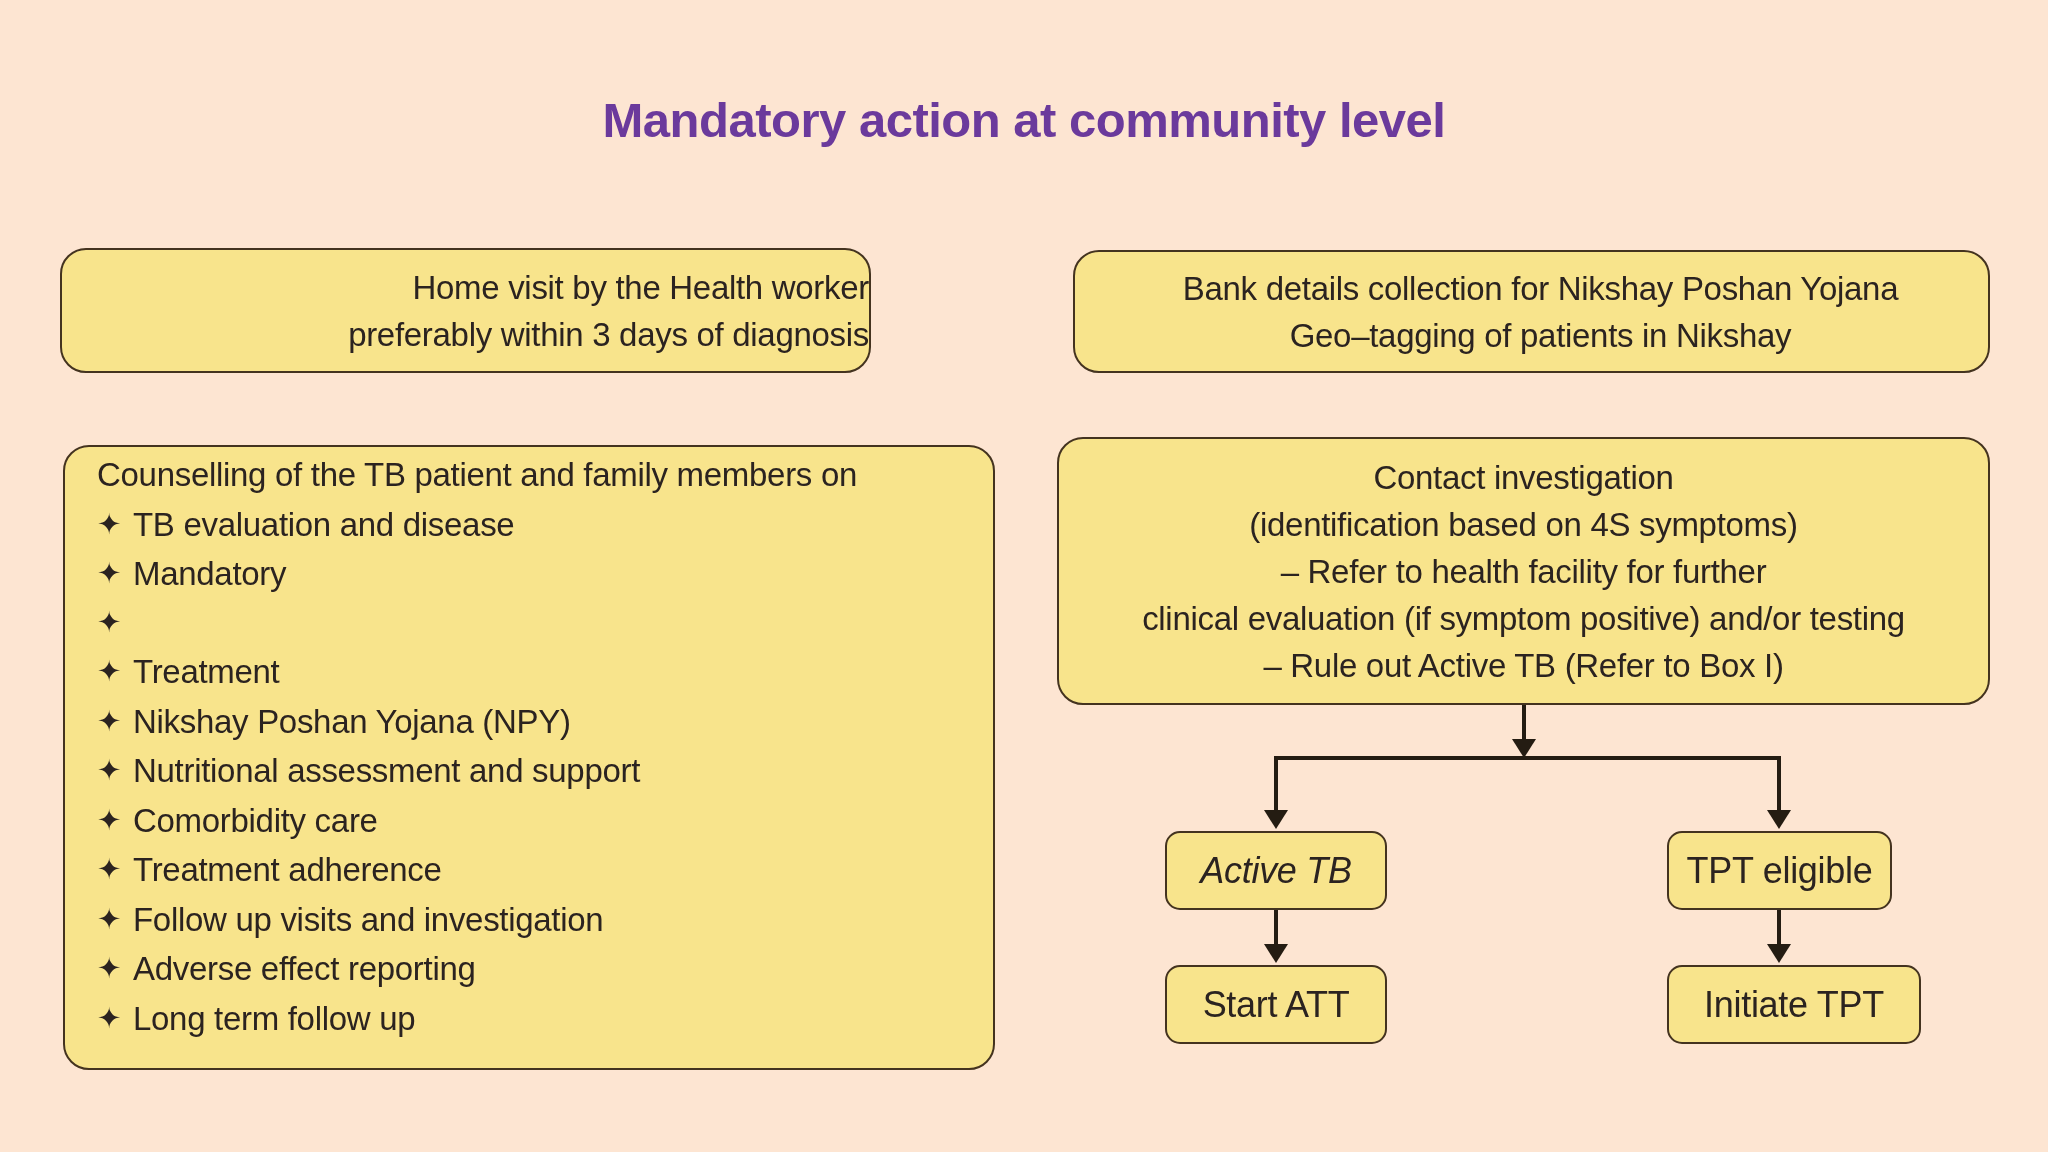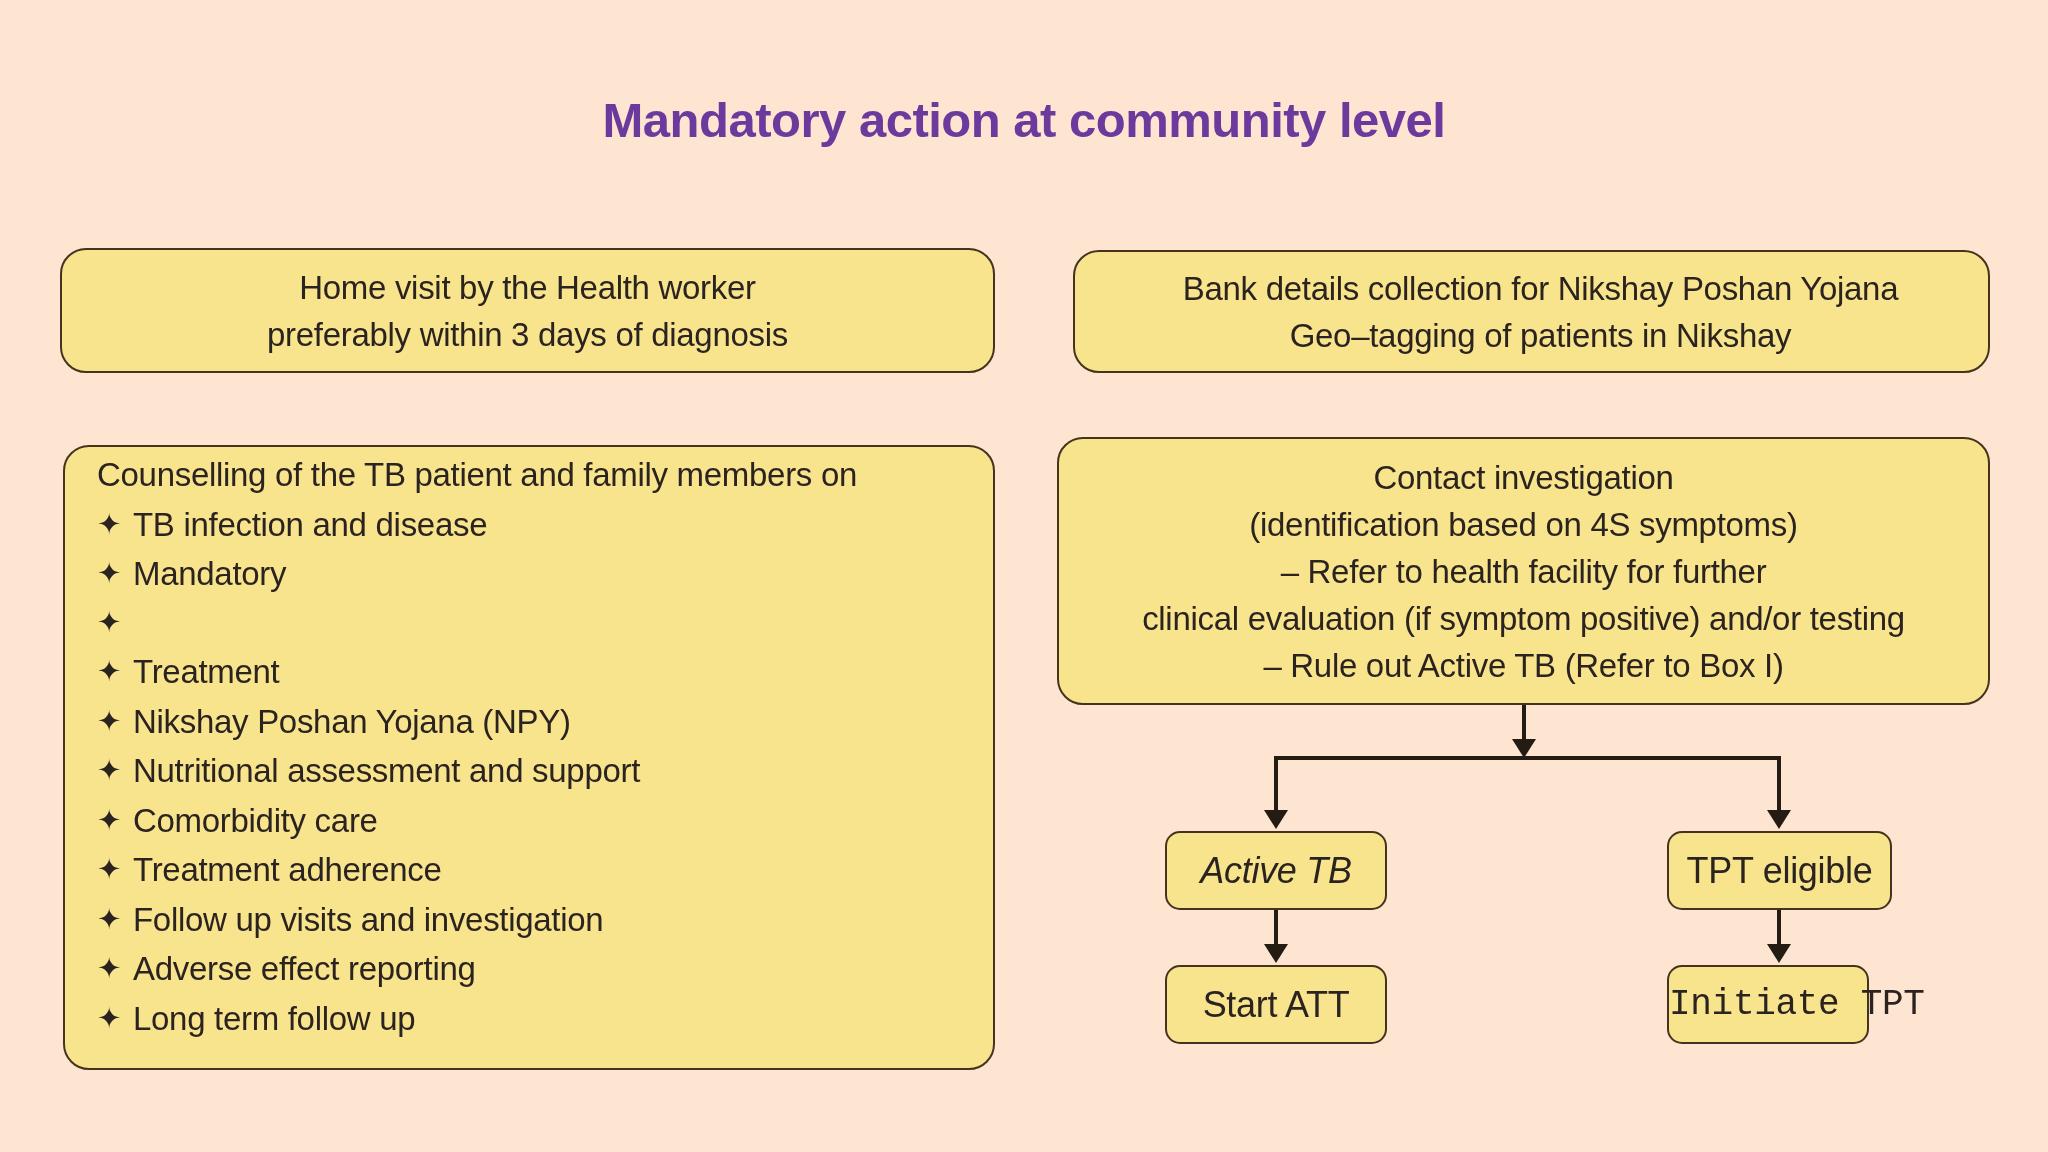--- a/index.html
+++ b/index.html
@@ -54,37 +54,37 @@
     border-top:19px solid var(--arrow,#241c12);
   }
 </style>
 </head>
 <body>
 
 <div id="stage">
 
   <div class="page-title">Mandatory action at community level</div>
 
-  <div class="node" style="left:60px;top:248px;width:935px;height:125px;">
+  <div class="node" style="left:60px;top:248px;width:811px;height:125px;text-align:right;">
     <div class="node-line">Home visit by the Health worker</div>
     <div class="node-line">preferably within 3 days of diagnosis</div>
   </div>
 
   <div class="node" style="left:1073px;top:250px;width:917px;height:123px;padding-left:18px;">
     <div class="node-line">Bank details collection for Nikshay Poshan Yojana</div>
     <div class="node-line">Geo–tagging of patients in Nikshay</div>
   </div>
 
   <div class="node" id="node-counselling" style="left:63px;top:445px;width:932px;height:625px;">
     <div class="heading">Counselling of the TB patient and family members on</div>
     <ul>
 
         <li>
           <span class="star">✦</span>
-          <span>TB infection and disease</span>
+          <span>TB evaluation and disease</span>
         </li>
 
         <li>
           <span class="star">✦</span>
           <span>Mandatory</span>
         </li>
 
         <li>
           <span class="star">✦</span>
         </li>
@@ -160,17 +160,17 @@
   <div class="vline" style="left:1274px;top:910px;width:4px;height:36px;"></div>
   <div class="ahead" style="left:1264px;top:944px;"></div>
 
   <div class="vline" style="left:1777px;top:910px;width:4px;height:36px;"></div>
   <div class="ahead" style="left:1767px;top:944px;"></div>
 
   <div class="node small-node" style="left:1165px;top:965px;width:222px;height:79px;">
     <div class="node-line">Start ATT</div>
   </div>
 
-  <div class="node small-node" style="left:1667px;top:965px;width:202px;height:79px;font-family:Liberation Mono, monospace;">
+  <div class="node small-node" style="left:1667px;top:965px;width:254px;height:79px;">
     <div class="node-line">Initiate TPT</div>
   </div>
 
 </div>
 
 </body></html>

